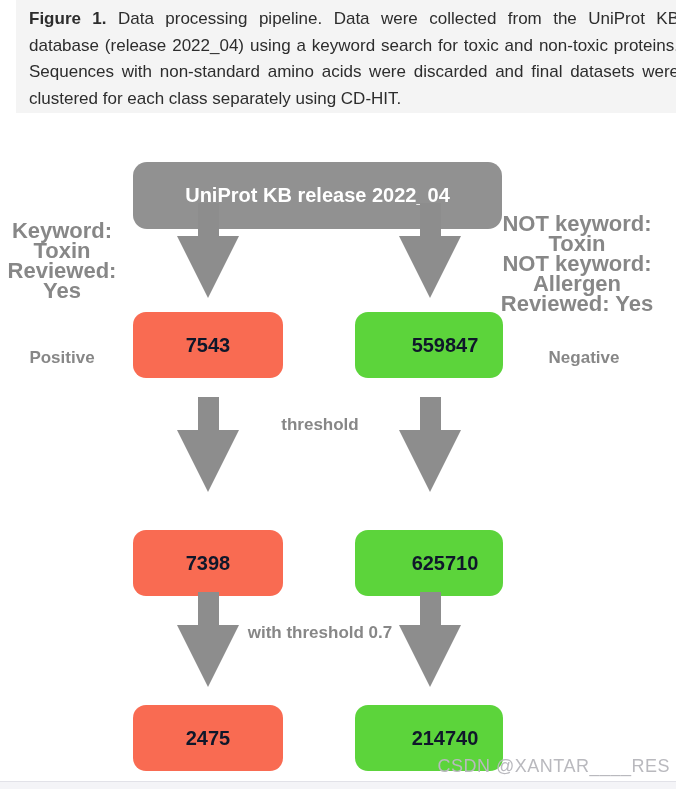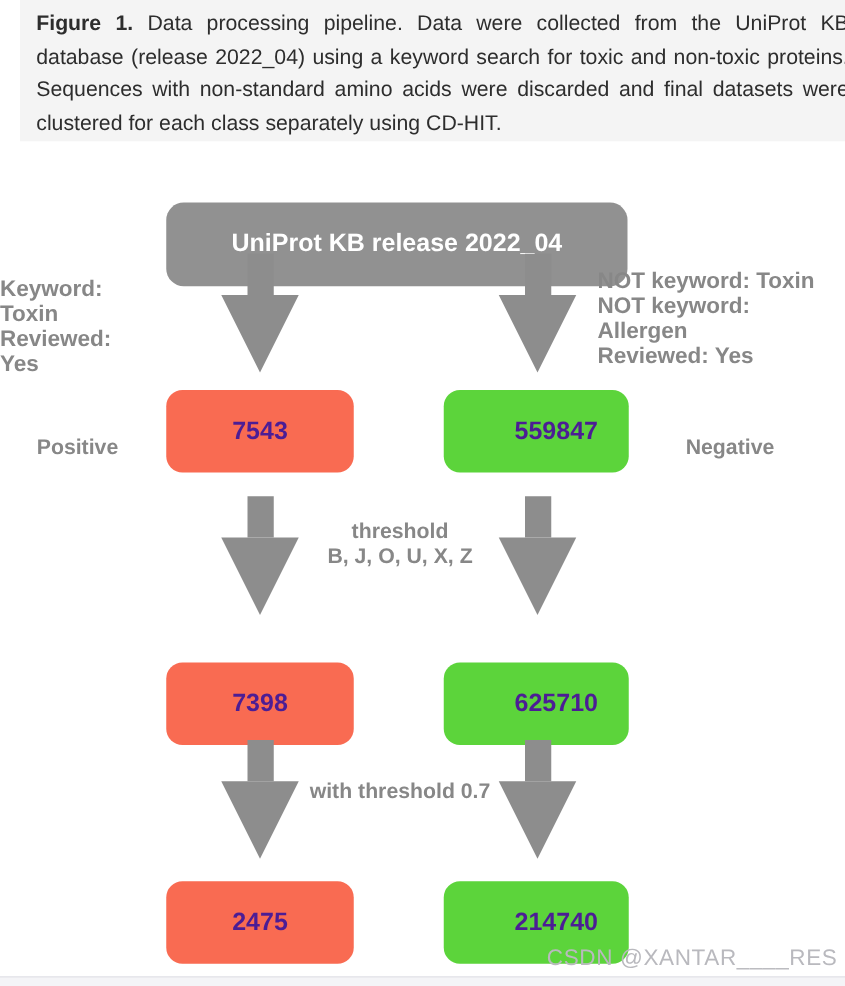--- a/index.html
+++ b/index.html
@@ -26,30 +26,30 @@
     color:#fff;font-size:20px;font-weight:bold;
     display:flex;align-items:center;justify-content:center;margin-top:37px;
   }
 
   .arrow{position:absolute;width:62px;}
   .arrow .stem{width:21px;height:33px;background:var(--arrow);margin:0 auto;}
   .arrow .head{width:0;height:0;border-left:31px solid transparent;border-right:31px solid transparent;border-top:62px solid var(--arrow);}
 
   .count-box{
     position:absolute;height:66px;border-radius:13px;
-    color:#4c1d95;font-size:20px;font-weight:bold;
+    color:#0f172a;font-size:20px;font-weight:bold;
     display:flex;align-items:center;justify-content:center;
   }
   .count-box.pos{left:133px;width:150px;background:var(--positive);}
   .count-box.neg{left:355px;width:148px;background:var(--negative);padding-left:32px;}
   .row1{top:312px;} .row2{top:530px;} .row3{top:705px;}
 
   .side-note{
-    position:absolute;text-align:left;
-    font-size:18px;line-height:20px;color:var(--label-text);font-weight:bold;
+    position:absolute;text-align:center;
+    font-size:22px;line-height:20px;color:var(--label-text);font-weight:bold;
   }
   .left-filter{left:0;width:124px;top:221px;}
   .right-filter{left:478px;width:198px;top:214px;}
   .step-note{position:absolute;left:229px;width:182px;text-align:center;
     font-size:17px;line-height:19.5px;color:var(--label-text);font-weight:bold;}
   .step1{top:415px;}
   .step2{top:623px;}
   .class-label{position:absolute;top:348px;font-size:17px;color:var(--label-text);text-align:center;font-weight:bold;}
   .class-label.positive{left:0;width:124px;}
   .class-label.negative{left:524px;width:120px;}
@@ -102,21 +102,20 @@
   <div class="arrow" style="left:177px;top:397px">
       <div class="stem"></div>
       <div class="head"></div>
     </div>
   <div class="arrow" style="left:399px;top:397px">
       <div class="stem"></div>
       <div class="head"></div>
     </div>
   <div class="step-note step1">
     <div>threshold</div>
-    <div>B, J, O, U, X, Z</div>
   </div>
 
   <div class="count-box pos row2">7398</div>
   <div class="count-box neg row2">625710</div>
 
   <div class="arrow" style="left:177px;top:592px">
       <div class="stem"></div>
       <div class="head"></div>
     </div>
   <div class="arrow" style="left:399px;top:592px">

